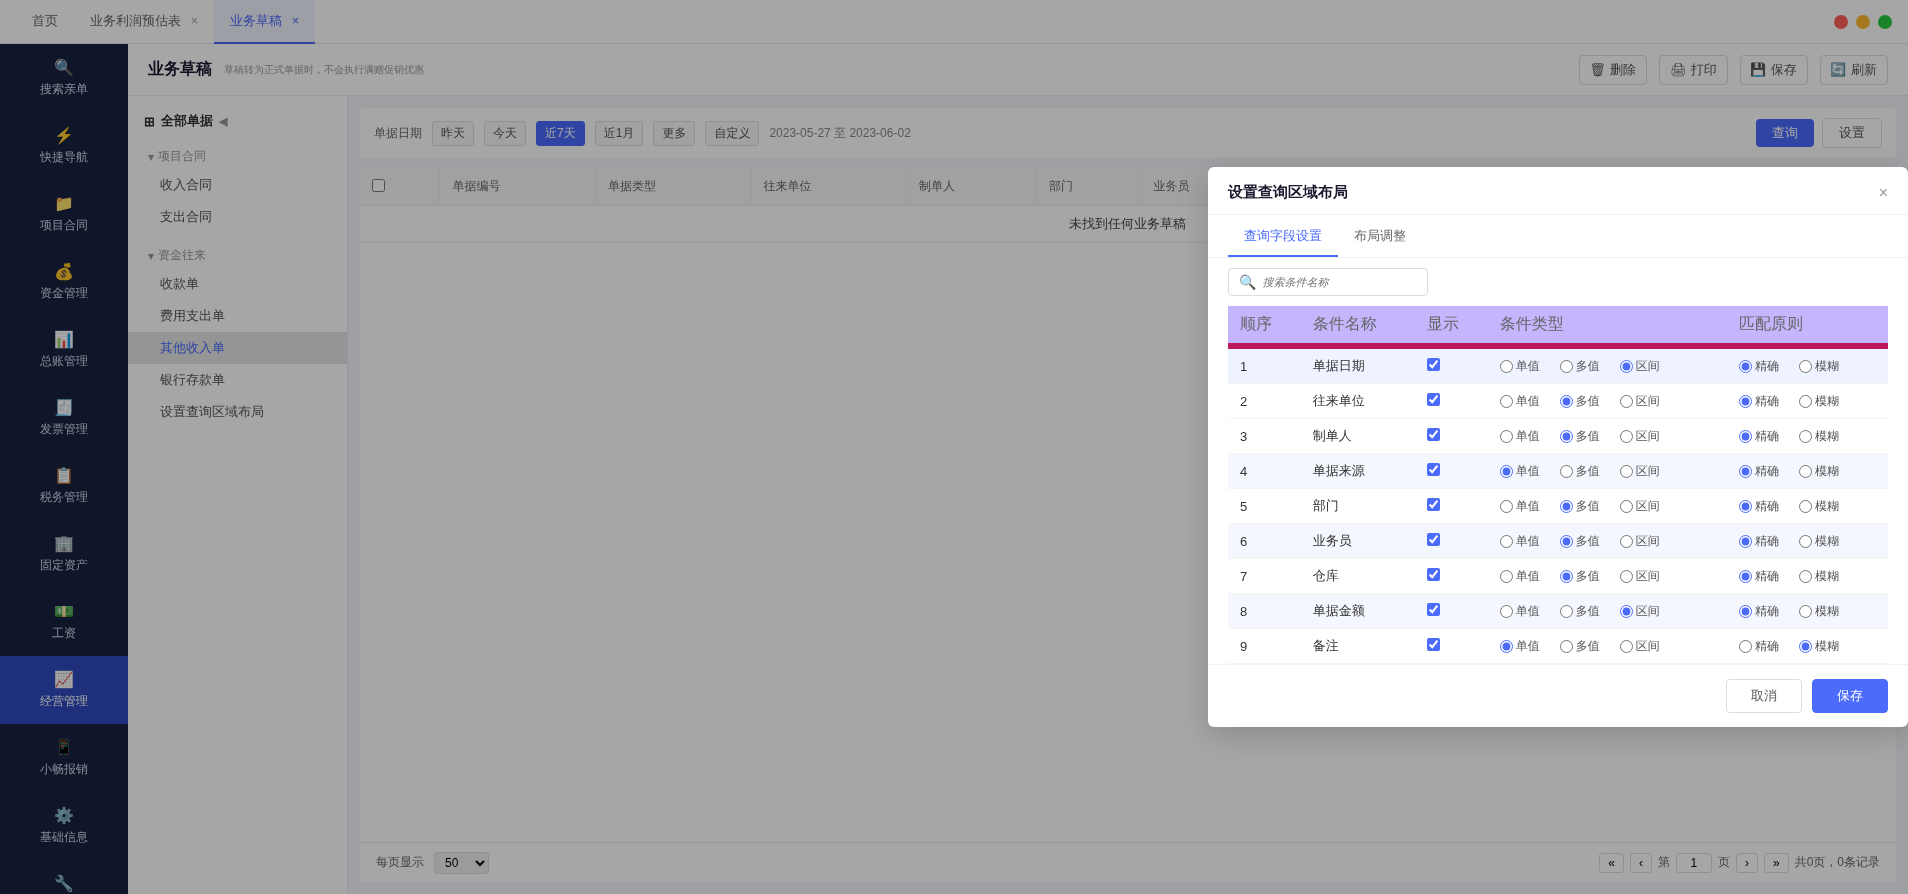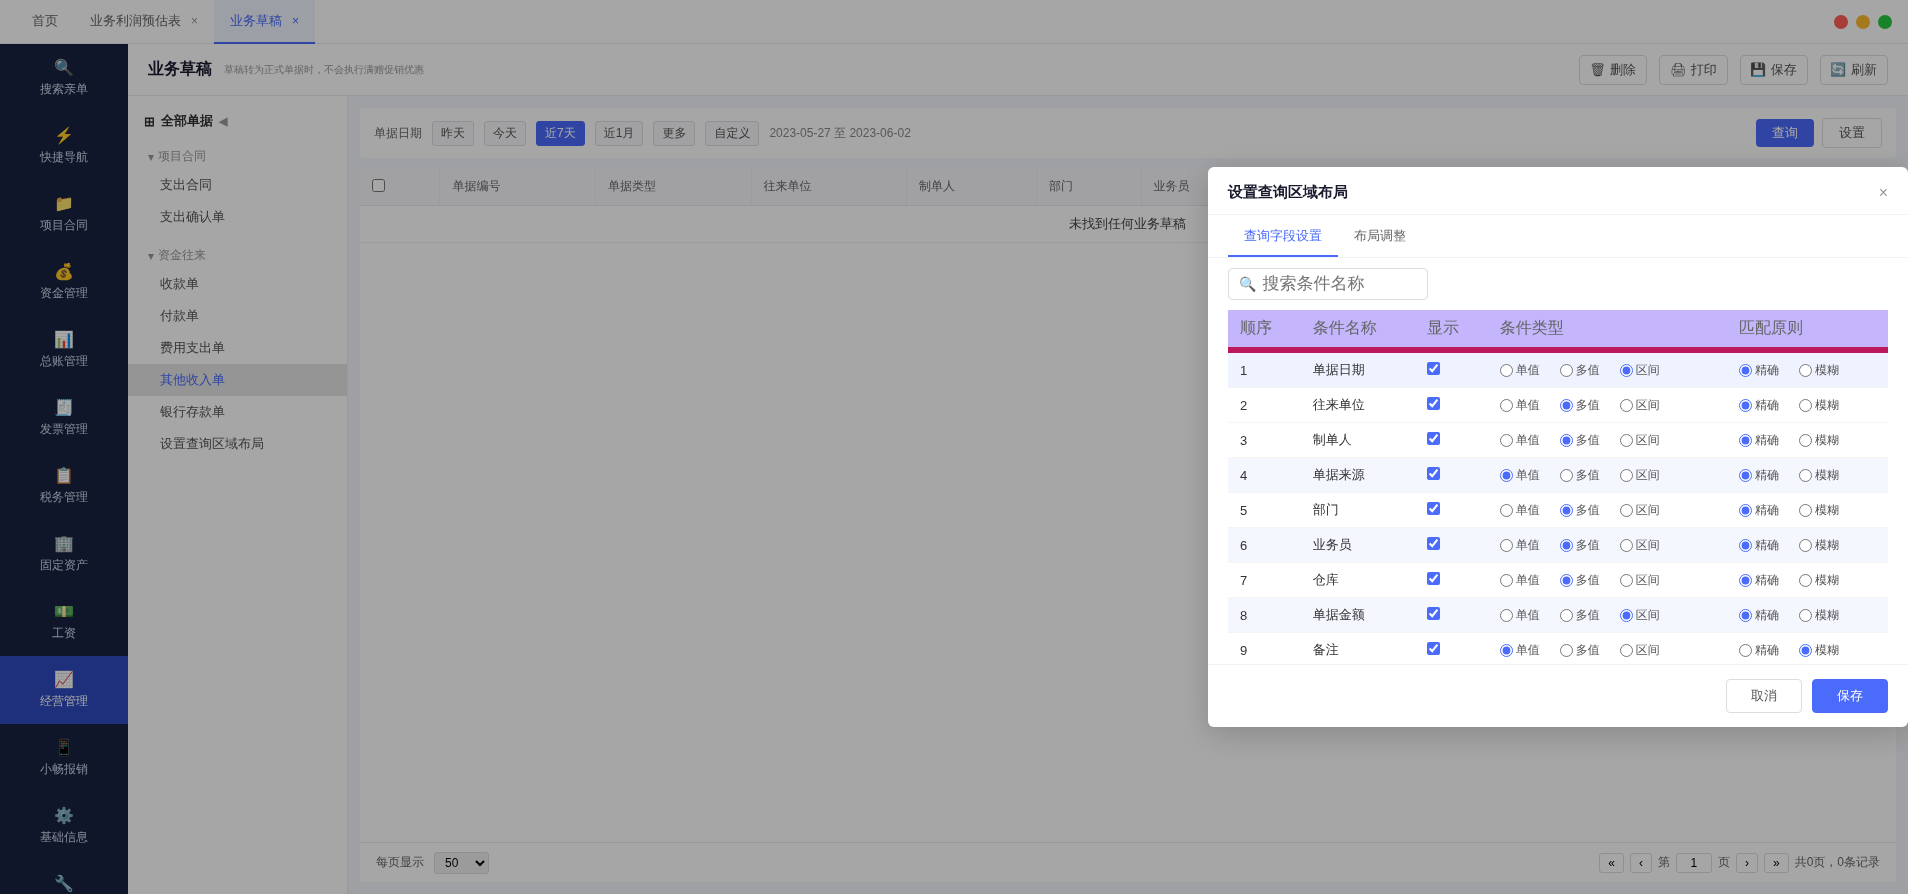--- a/index.html
+++ b/index.html
@@ -80,21 +80,21 @@
     .dialog { background: #fff; border-radius: 6px; box-shadow: 0 8px 32px rgba(0,0,0,0.18); width: 700px; max-height: 560px; display: flex; flex-direction: column; }
     .dialog-header { padding: 16px 20px 12px; border-bottom: 1px solid #f0f0f5; display: flex; align-items: center; justify-content: space-between; }
     .dialog-title { font-size: 15px; font-weight: 600; color: #1a1a2e; }
     .dialog-close { cursor: pointer; color: #999; font-size: 16px; }
     .dialog-body { flex: 1; overflow: hidden; display: flex; flex-direction: column; padding: 0; }
     .dialog-tabs { display: flex; padding: 0 20px; border-bottom: 1px solid #f0f0f5; gap: 0; }
     .dialog-tab { padding: 12px 16px 10px; font-size: 13px; color: #666; cursor: pointer; border-bottom: 2px solid transparent; }
     .dialog-tab.active { color: #4b6bfb; border-bottom: 2px solid #4b6bfb; font-weight: 500; }
     .dialog-search { padding: 10px 20px; }
     .dialog-search-input { display: flex; align-items: center; border: 1px solid #ddd; border-radius: 4px; padding: 5px 10px; gap: 6px; width: 200px; }
-    .dialog-search-input input { border: none; outline: none; font-size: 17px; color: #6d28d9; width: 100%; background: transparent; }
+    .dialog-search-input input { border: none; outline: none; font-size: 11px; color: #6d28d9; width: 100%; background: transparent; font-style: italic; }
     .dialog-search-input .search-icon { color: #bbb; font-size: 14px; }
 
     
     .dialog-table-wrap { flex: 1; overflow-y: auto; padding: 0 20px; }
     .dialog-table { width: 100%; border-collapse: collapse; font-size: 13px; }
     .dialog-table th { padding: 8px 12px; text-align: left; color: #666; font-weight: 500; font-size: 16px; border-bottom: 6px solid #be185d; background: #c4b5fd; position: sticky; top: 0; }
     .dialog-table td { padding: 8px 12px; border-bottom: 1px solid #f5f5f5; color: #333; vertical-align: middle; }
     .dialog-table tr.highlighted td { background: #eff2ff; }
     .dialog-table tr.alt-highlight td { background: #f5f7ff; }
 
@@ -226,30 +226,29 @@
           <div class="left-panel-header">
             <span>⊞</span>
             <span>全部单据</span>
             <span class="collapse-icon">◀</span>
           </div>
           <div class="left-panel-section">
             <div class="left-panel-section-title">
               <span>▾</span>
               <span>项目合同</span>
             </div>
+            <div class="left-panel-item">收入合同</div>
             <div class="left-panel-item">支出合同</div>
-            <div class="left-panel-item">支出确认单</div>
           </div>
           <div class="left-panel-section">
             <div class="left-panel-section-title">
               <span>▾</span>
               <span>资金往来</span>
             </div>
             <div class="left-panel-item">收款单</div>
-            <div class="left-panel-item">付款单</div>
             <div class="left-panel-item">费用支出单</div>
             <div class="left-panel-item active">其他收入单</div>
             <div class="left-panel-item">银行存款单</div>
             <div class="left-panel-item">设置查询区域布局</div>
           </div>
         </div>
 
         <div class="main-content">
 
           <div class="filter-bar">

